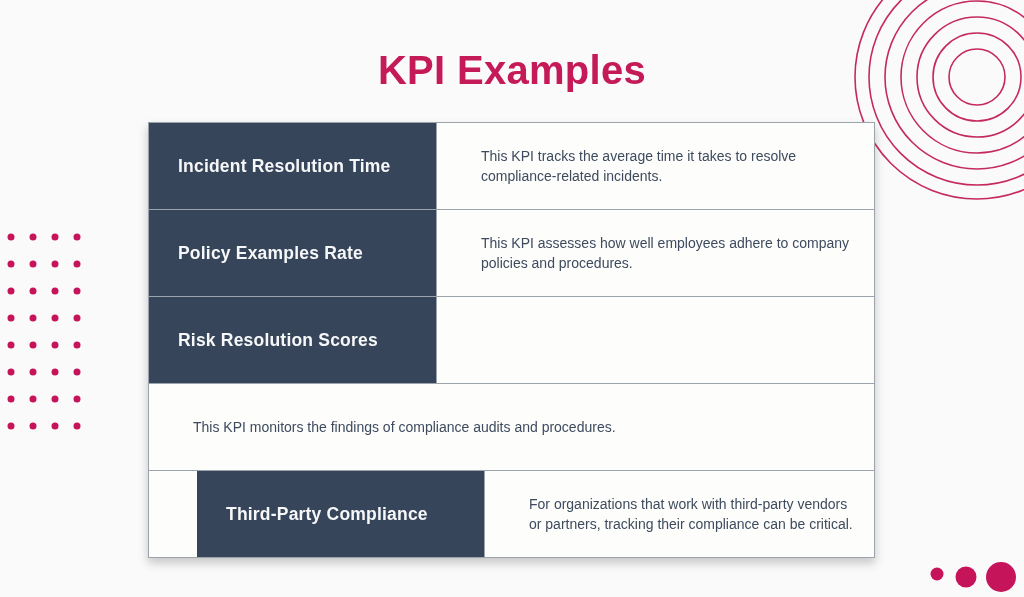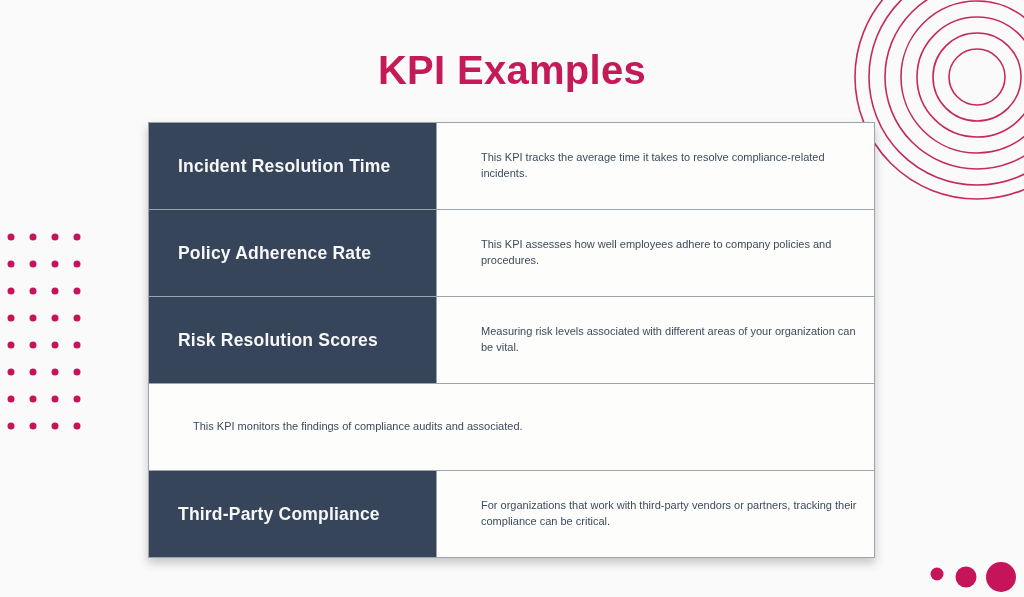--- a/index.html
+++ b/index.html
@@ -33,39 +33,39 @@
     position:absolute; z-index:2;
     left:148px; top:122px;
     width:727px; height:436px;
     box-sizing:border-box;
     display:flex; flex-direction:column;
     border:1.5px solid #9BA3AC;
     background:#FDFDFC;
     box-shadow:0 5px 9px rgba(60,60,70,0.28);
   }
   .t-row { flex:1 1 0; display:flex; border-bottom:1.5px solid #9BA3AC; min-height:0; }
-  .t-row:last-child { border-bottom:none; }
+  .t-row:last-child { border-bottom:none;margin-left:48px; }
   .cell-kpi {
     width:288px; flex:0 0 288px;
     box-sizing:border-box;
     background:#37455A;
     border-right:1.5px solid #9BA3AC;
     color:#F6F7F8;
     display:flex; align-items:center;
     padding-left:29px; padding-right:10px;
     font-size:17.5px; font-weight:700;
     letter-spacing:0.2px;
   }
   .cell-desc {
     flex:1;
     box-sizing:border-box;
     display:flex; align-items:center;
     padding:10px 16px 10px 44px;
     color:#3D4B5D;
-    font-size:11px; line-height:1.45;
+    font-size:14px; line-height:1.45;
   }
 </style>
 </head>
 <body>
 
 <div class="slide">
 
   <svg class="decor decor-circles" width="190" height="212" viewBox="0 0 190 212" aria-hidden="true">
     <g fill="none" stroke="#C42A5E" stroke-width="1.6">
       <circle cx="143" cy="77" r="28"></circle>
@@ -98,31 +98,30 @@
   <h1 class="title">KPI Examples</h1>
 
   <div class="kpi-table">
 
     <div class="t-row">
       <div class="cell-kpi">Incident Resolution Time</div>
       <div class="cell-desc">This KPI tracks the average time it takes to resolve compliance-related incidents.</div>
     </div>
 
     <div class="t-row">
-      <div class="cell-kpi">Policy Adherence Rate</div>
+      <div class="cell-kpi">Policy Examples Rate</div>
       <div class="cell-desc">This KPI assesses how well employees adhere to company policies and procedures.</div>
     </div>
 
     <div class="t-row">
       <div class="cell-kpi">Risk Resolution Scores</div>
-      <div class="cell-desc">Measuring risk levels associated with different areas of your organization can be vital.</div>
     </div>
 
     <div class="t-row">
-      <div class="cell-desc">This KPI monitors the findings of compliance audits and associated.</div>
+      <div class="cell-desc">This KPI monitors the findings of compliance audits and procedures.</div>
     </div>
 
     <div class="t-row">
       <div class="cell-kpi">Third-Party Compliance</div>
       <div class="cell-desc">For organizations that work with third-party vendors or partners, tracking their compliance can be critical.</div>
     </div>
 
   </div>
 </div>
 

